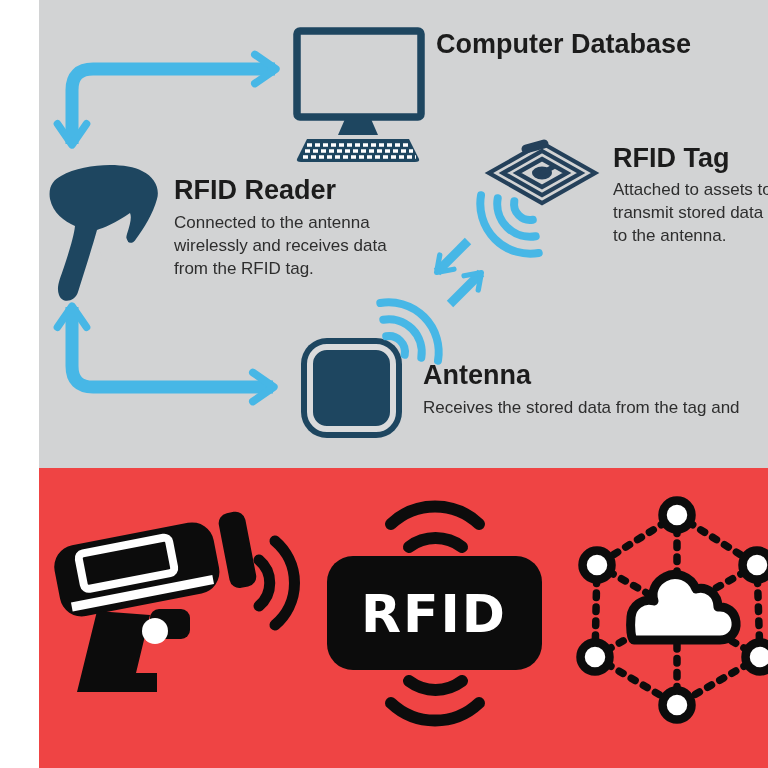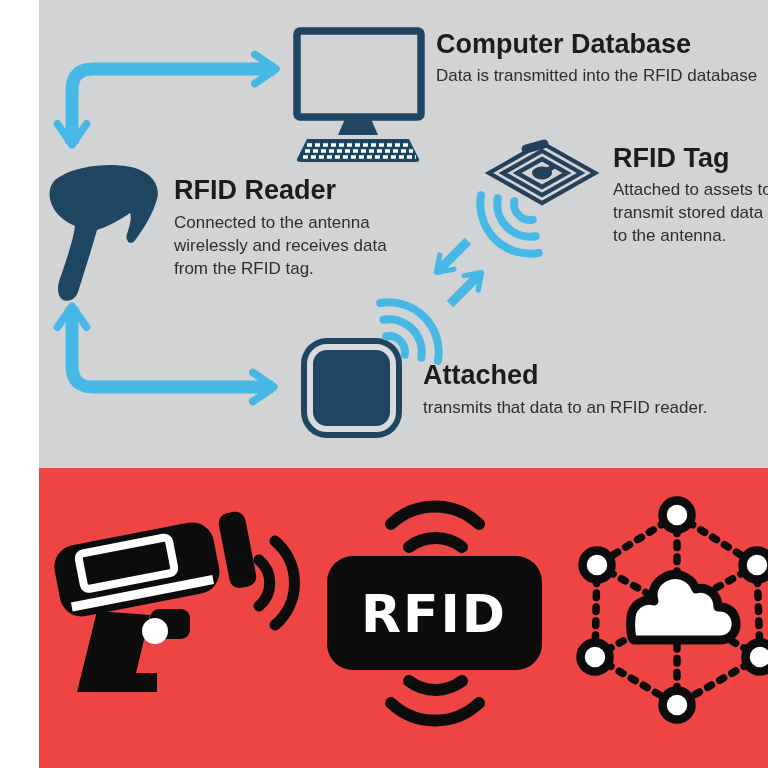--- a/index.html
+++ b/index.html
@@ -103,21 +103,20 @@
       <g transform="translate(350,352) rotate(180)" fill="none" stroke="#47b7e6" stroke-width="8" stroke-linecap="round">
         <path d="M -15.7 -2.8 A 16 16 0 0 0 2.8 15.7"></path>
         <path d="M -32.3 -5.7 A 33 33 0 0 0 5.7 32.3"></path>
         <path d="M -49 -8.7 A 50 50 0 0 0 8.7 49"></path>
       </g>
     </svg>
 
     <div class="label-block" style="left:397px;top:30px;">
       <div class="label-title">Computer Database</div>
       <div class="label-desc" style="margin-top:4px;">
-        <div>Data is transmitted into the RFID database</div>
       </div>
     </div>
 
     <div class="label-block" style="left:574px;top:144px;">
       <div class="label-title">RFID Tag</div>
       <div class="label-desc" style="margin-top:4px;">
         <div>Attached to assets to</div>
         <div>transmit stored data</div>
         <div>to the antenna.</div>
       </div>
@@ -126,23 +125,23 @@
     <div class="label-block" style="left:135px;top:176px;">
       <div class="label-title">RFID Reader</div>
       <div class="label-desc" style="margin-top:5px;">
         <div>Connected to the antenna</div>
         <div>wirelessly and receives data</div>
         <div>from the RFID tag.</div>
       </div>
     </div>
 
     <div class="label-block" style="left:384px;top:361px;">
-      <div class="label-title">Attached</div>
+      <div class="label-title">Antenna</div>
       <div class="label-desc" style="margin-top:5px;">
-        <div>transmits that data to an RFID reader.</div>
+        <div>Receives the stored data from the tag and</div>
       </div>
     </div>
   </section>
 
   <section class="bottom-panel">
     <svg class="layer" width="768" height="300" viewBox="0 0 768 300">
 
       <g transform="translate(15,37)">
         <g transform="rotate(-11 85 65)">
           <rect x="2" y="28" width="162" height="72" rx="22" fill="#0c0c0c"></rect>

